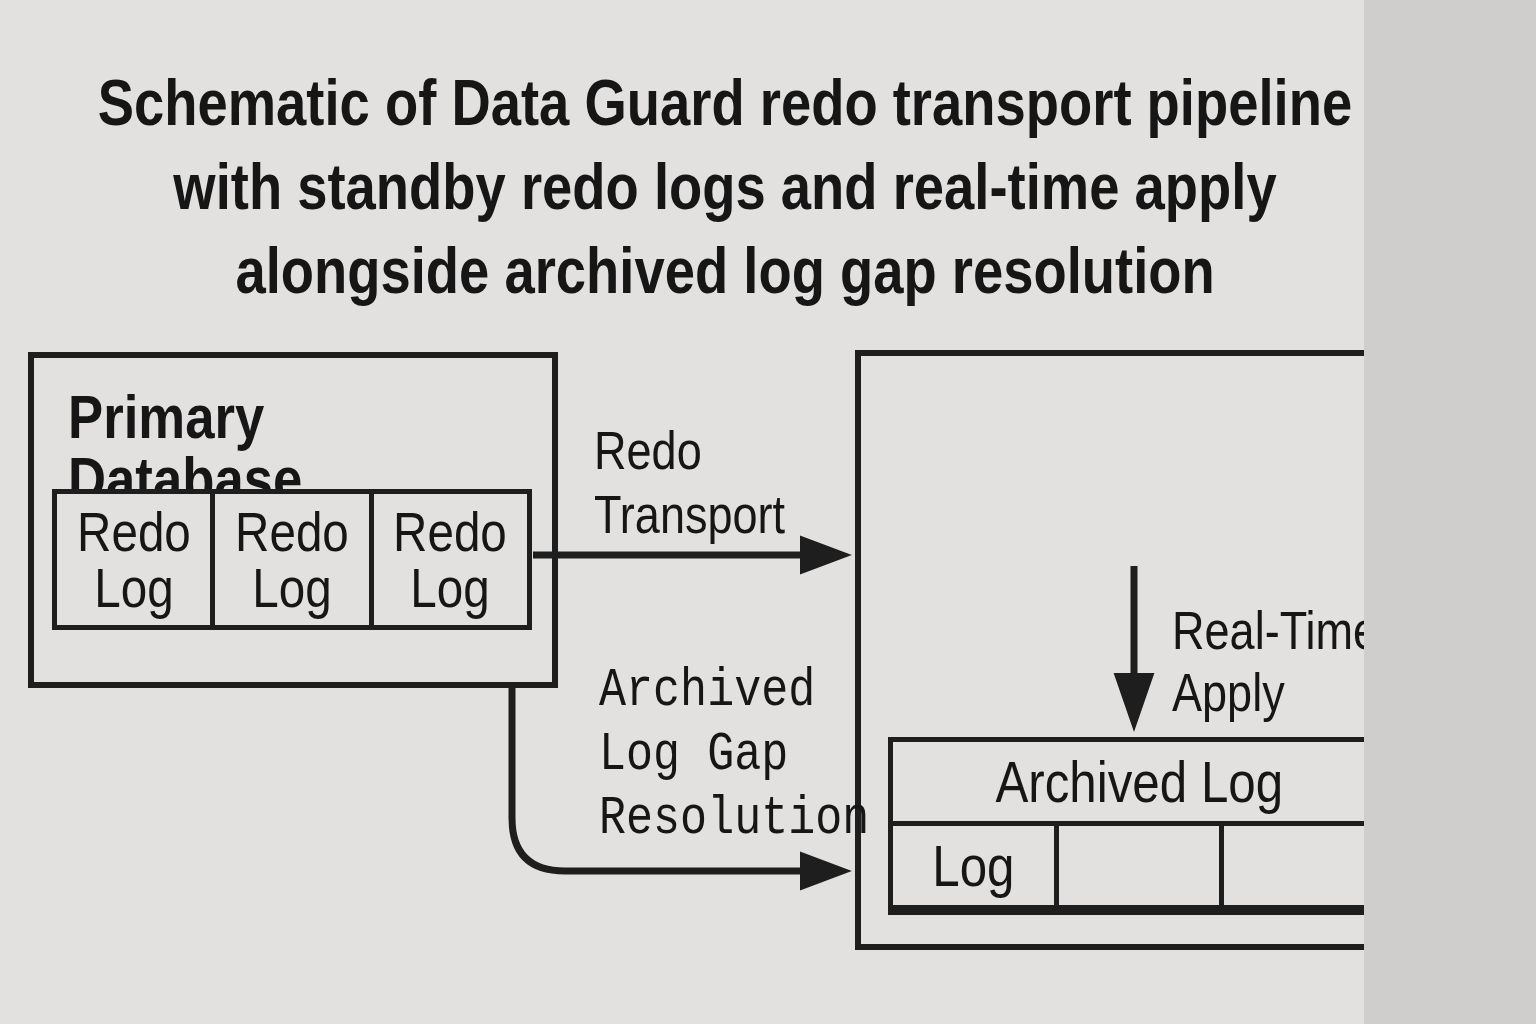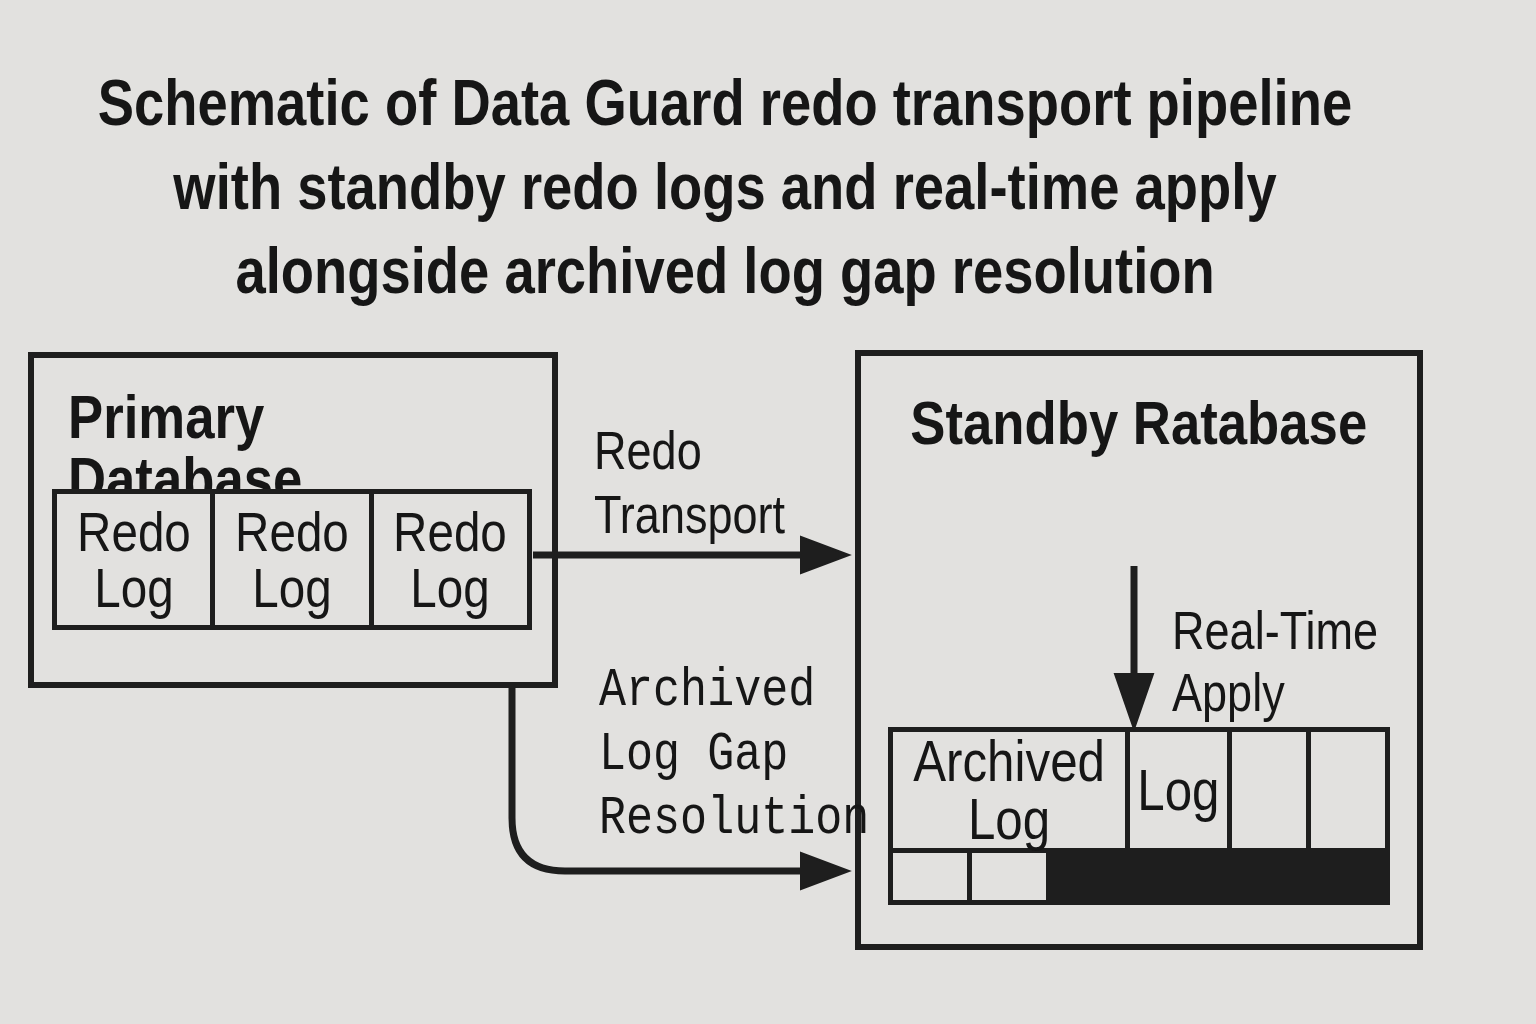--- a/index.html
+++ b/index.html
@@ -3,21 +3,21 @@
 <meta charset="utf-8">
 <style>
   :root{
     --bg:#e2e1df;
     --ink:#1e1e1e;
     --text:#161616;
   }
   html,body{margin:0;padding:0;background:#cfcecd;}
   .page{
     position:relative;
-    width:1536px;height:1024px;
+    width:1364px;height:1024px;
     background:var(--bg);
     overflow:hidden;
     font-family:"Liberation Sans", sans-serif;
     color:var(--text);
   }
   
   .sq{display:inline-block;white-space:pre-line;}
   .sq-c{transform:scaleX(.85);transform-origin:center top;text-align:center;}
   .sq-l{transform:scaleX(.85);transform-origin:left top;text-align:left;}
 
@@ -48,22 +48,22 @@
   
   .srl-box{
     position:absolute;left:26px;top:122px;width:516px;height:88px;
     border:5px solid var(--ink);box-sizing:border-box;
     display:flex;align-items:center;justify-content:center;
     font-size:66px;font-weight:bold;line-height:66px;white-space:nowrap;
   }
 
   
   .archive-table{
-    position:absolute;left:27px;top:371px;width:502px;height:178px;
-    display:grid;grid-template-columns:repeat(6,1fr);grid-template-rows:1fr 1fr;gap:5px;
+    position:absolute;left:27px;top:381px;width:502px;height:178px;
+    display:grid;grid-template-columns:repeat(3,1fr);grid-template-rows:1fr 1fr;gap:5px;
     background:var(--ink);border:5px solid var(--ink);box-sizing:border-box;
   }
   .archive-cell{background:var(--bg);display:flex;align-items:center;justify-content:center;
                 font-size:58px;line-height:58px;}
   .archive-header-main{grid-column:1 / 4;}
 
   
   .arrow-label{position:absolute;font-size:53px;line-height:64px;}
   .redo-transport-label{left:594px;top:419px;}
   .gap-label{left:599px;top:659px;font-family:Liberation Mono, monospace;}
@@ -103,23 +103,20 @@
 Log</span>
       </div>
       <div class="redo-cell">
         <span class="sq sq-c">Redo
 Log</span>
       </div>
     </div>
   </div>
 
   <div class="outline-box standby-box">
-    <div class="standby-title-wrap">
-      <span class="sq sq-c">Standby Ratabase</span>
-    </div>
 
 
     <div class="rt-apply-label">
       <span class="sq sq-l">Real-Time
 Apply</span>
     </div>
 
     <div class="archive-table">
       <div class="archive-cell archive-header-main">
         <span class="sq sq-c">Archived Log</span>

